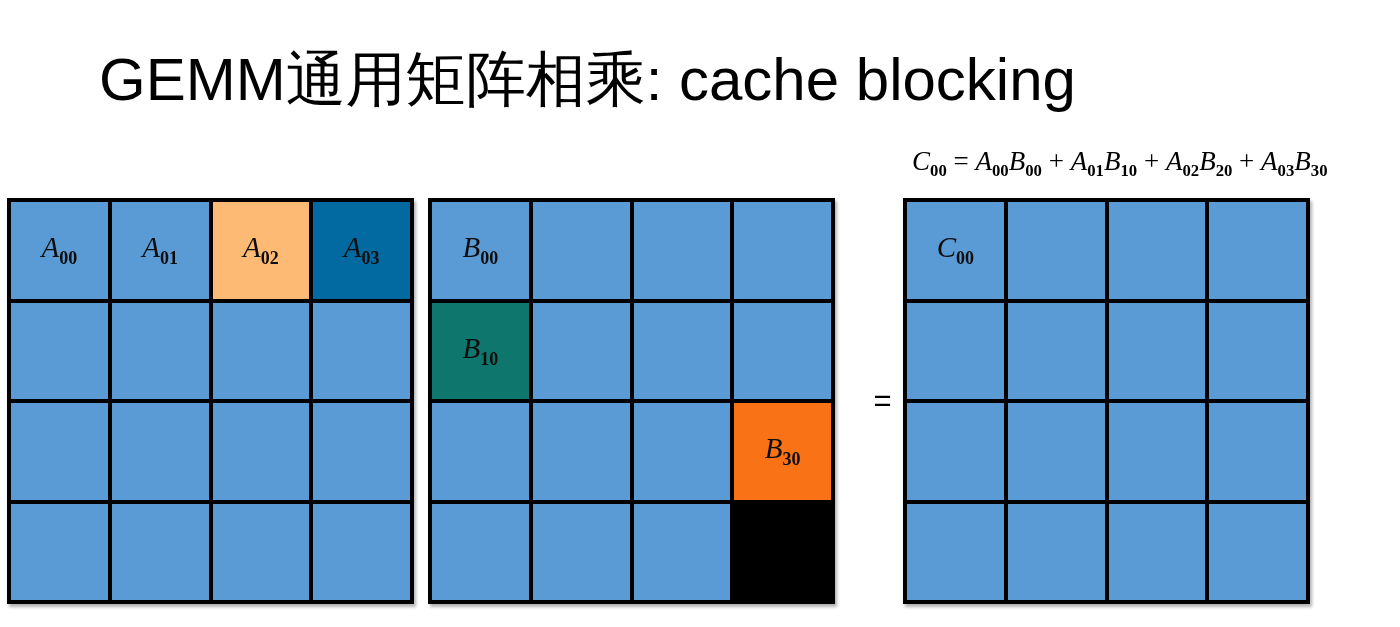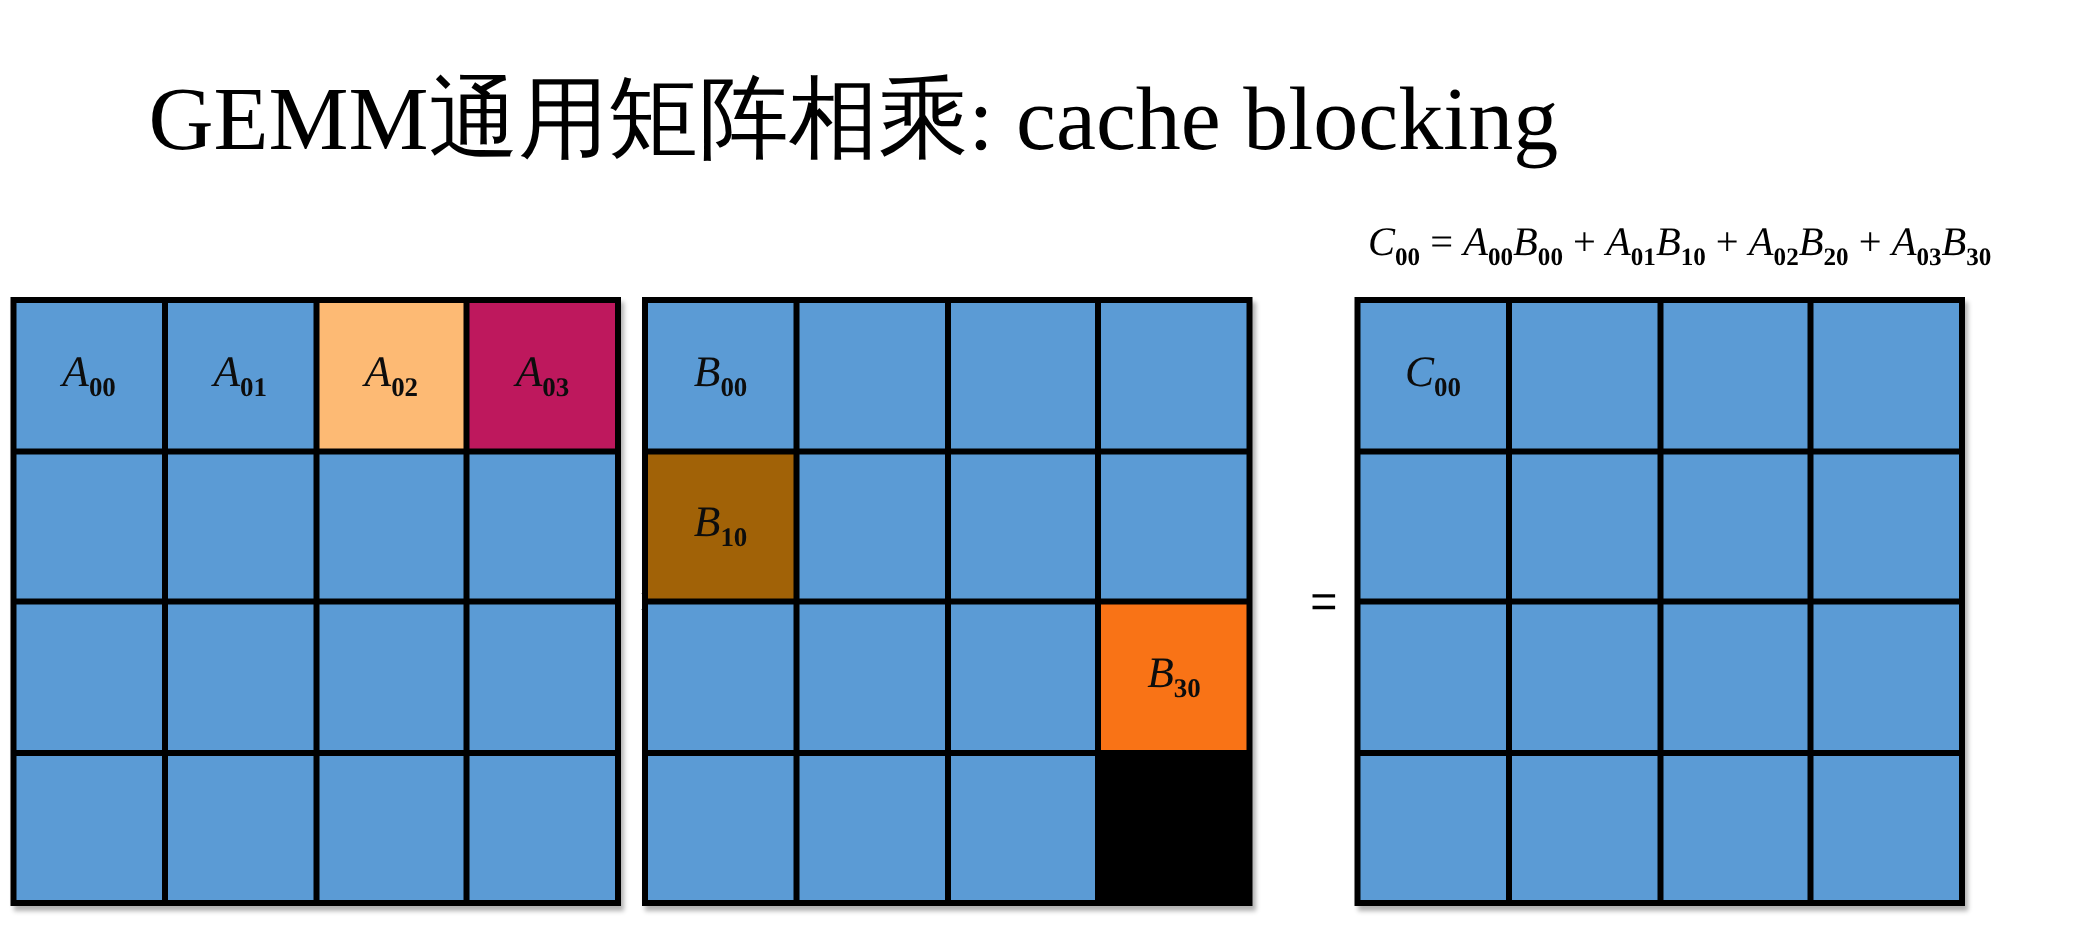--- a/index.html
+++ b/index.html
@@ -17,21 +17,20 @@
   }
   .slide-title {
     position: absolute;
     left: 99px;
     top: 2px;
     font-size: 60px;
     line-height: 1.25;
     font-weight: 400;
     color: #000000;
     white-space: nowrap;
-    font-family: Liberation Serif, serif;
   }
   .formula {
     position: absolute;
     left: 912px;
     top: 143px;
     font-family: "Liberation Serif", serif;
     font-size: 27px;
     line-height: 1.4;
     white-space: pre;
     color: #000000;
@@ -94,21 +93,21 @@
 <div class="matrix" id="matrix-a">
     <div class="cell" style="background: rgb(91, 155, 213);">
       <span class="cell-label"><span class="math-var">A</span><sub>00</sub></span>
     </div>
     <div class="cell" style="background: rgb(91, 155, 213);">
       <span class="cell-label"><span class="math-var">A</span><sub>01</sub></span>
     </div>
     <div class="cell" style="background: #fdba74;">
       <span class="cell-label"><span class="math-var">A</span><sub>02</sub></span>
     </div>
-    <div class="cell" style="background: #be185d;">
+    <div class="cell" style="background: #0369a1;">
       <span class="cell-label"><span class="math-var">A</span><sub>03</sub></span>
     </div>
     <div class="cell" style="background: rgb(91, 155, 213);"></div>
     <div class="cell" style="background: rgb(91, 155, 213);"></div>
     <div class="cell" style="background: rgb(91, 155, 213);"></div>
     <div class="cell" style="background: rgb(91, 155, 213);"></div>
     <div class="cell" style="background: rgb(91, 155, 213);"></div>
     <div class="cell" style="background: rgb(91, 155, 213);"></div>
     <div class="cell" style="background: rgb(91, 155, 213);"></div>
     <div class="cell" style="background: rgb(91, 155, 213);"></div>
@@ -120,21 +119,21 @@
 
 <div class="operator" id="op-times">×</div>
 
 <div class="matrix" id="matrix-b">
     <div class="cell" style="background: rgb(91, 155, 213);">
       <span class="cell-label"><span class="math-var">B</span><sub>00</sub></span>
     </div>
     <div class="cell" style="background: rgb(91, 155, 213);"></div>
     <div class="cell" style="background: rgb(91, 155, 213);"></div>
     <div class="cell" style="background: rgb(91, 155, 213);"></div>
-    <div class="cell" style="background: #a16207;">
+    <div class="cell" style="background: #0f766e;">
       <span class="cell-label"><span class="math-var">B</span><sub>10</sub></span>
     </div>
     <div class="cell" style="background: rgb(91, 155, 213);"></div>
     <div class="cell" style="background: rgb(91, 155, 213);"></div>
     <div class="cell" style="background: rgb(91, 155, 213);"></div>
     <div class="cell" style="background: rgb(91, 155, 213);"></div>
     <div class="cell" style="background: rgb(91, 155, 213);"></div>
     <div class="cell" style="background: rgb(91, 155, 213);"></div>
     <div class="cell" style="background: #f97316;">
       <span class="cell-label"><span class="math-var">B</span><sub>30</sub></span>

